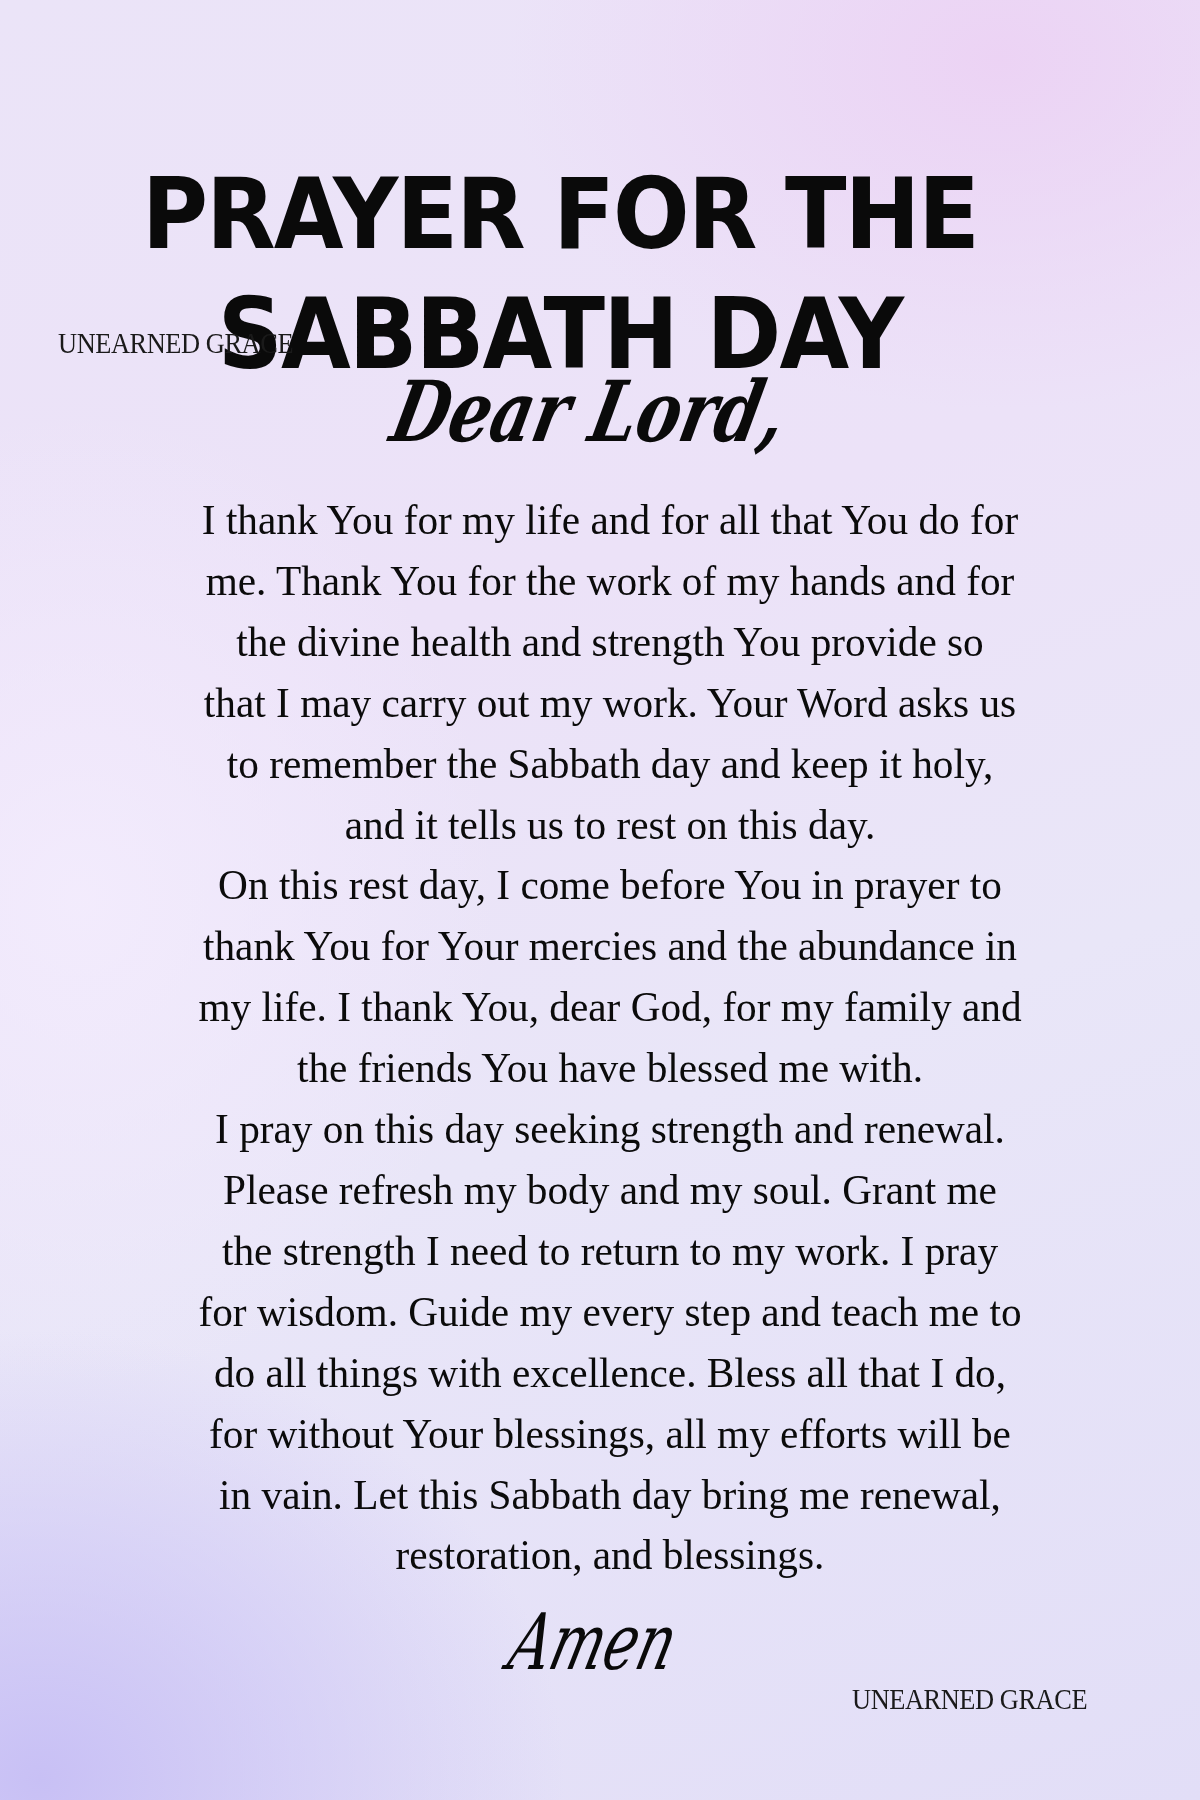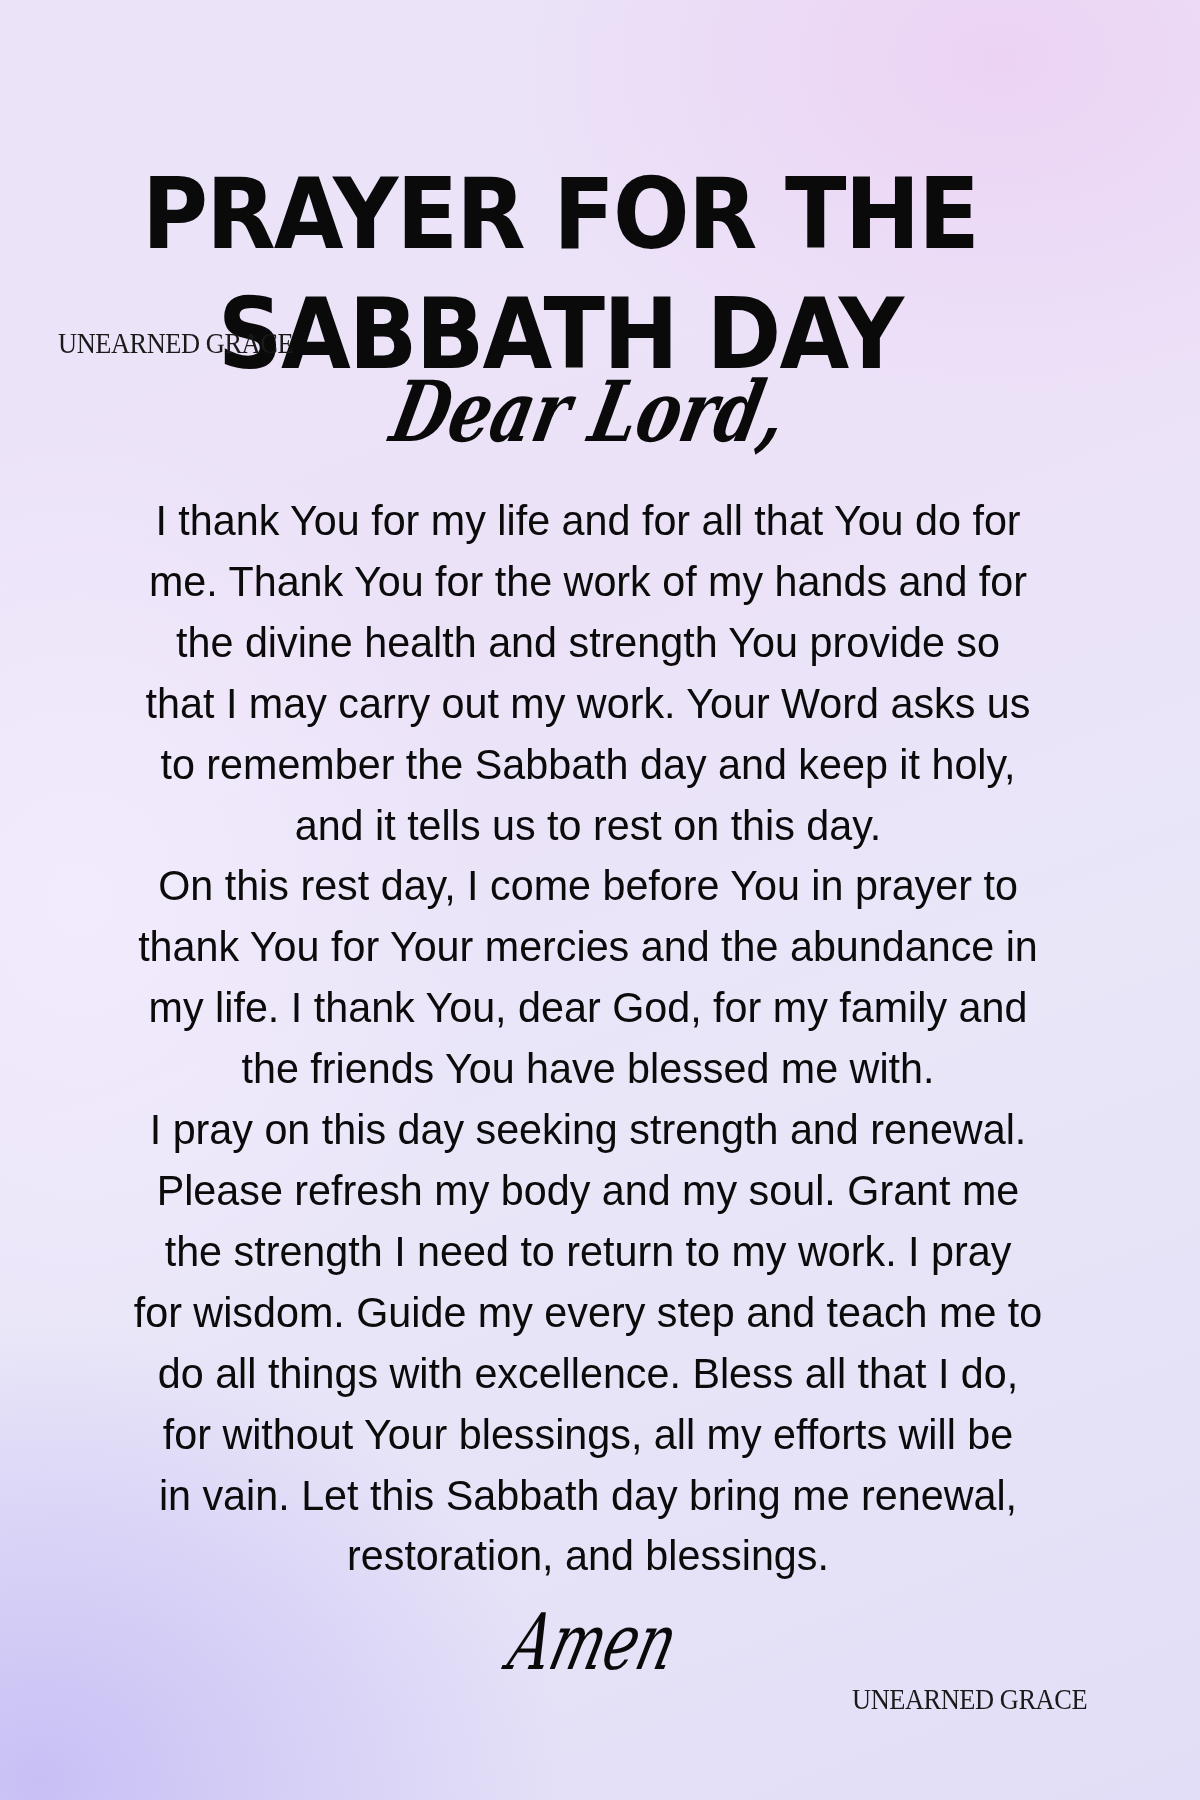--- a/index.html
+++ b/index.html
@@ -25,22 +25,22 @@
     font-family: "Liberation Serif", serif; font-size: 30px; letter-spacing: -0.5px;
     color: #1a1a1a; transform: scaleX(0.88); transform-origin: 0 0;
   }
   .greeting {
     position: absolute; left: 0; top: 362px; width: 1200px; text-align: center;
     font-family: "DejaVu Serif", serif; font-style: italic; font-weight: bold;
     font-size: 84px; line-height: 100px; color: #0a0a0a;
     transform: skewX(-12deg) scaleX(0.78); transform-origin: 600px 0;
   }
   .body-text {
-    position: absolute; left: 68px; top: 490px; width: 1040px; text-align: center;
-    font-family: Liberation Sans, sans-serif; font-size: 43px; line-height: 60.9px;
+    position: absolute; left: 90px; top: 490px; width: 1040px; text-align: center;
+    font-family: Liberation Serif, serif; font-size: 43px; line-height: 60.9px;
     color: #0b0b0b;
   }
   .body-text .line { display: block; white-space: nowrap; transform: scaleX(0.96); transform-origin: 50% 0; }
   .closing {
     position: absolute; left: 0; top: 1592px; width: 1212px; text-align: center;
     font-family: "DejaVu Serif", serif; font-style: italic;
     font-size: 78px; line-height: 100px; color: #0a0a0a;
     transform: skewX(-14deg) scaleX(0.72); transform-origin: 606px 0;
   }
   .brand-bottom {

